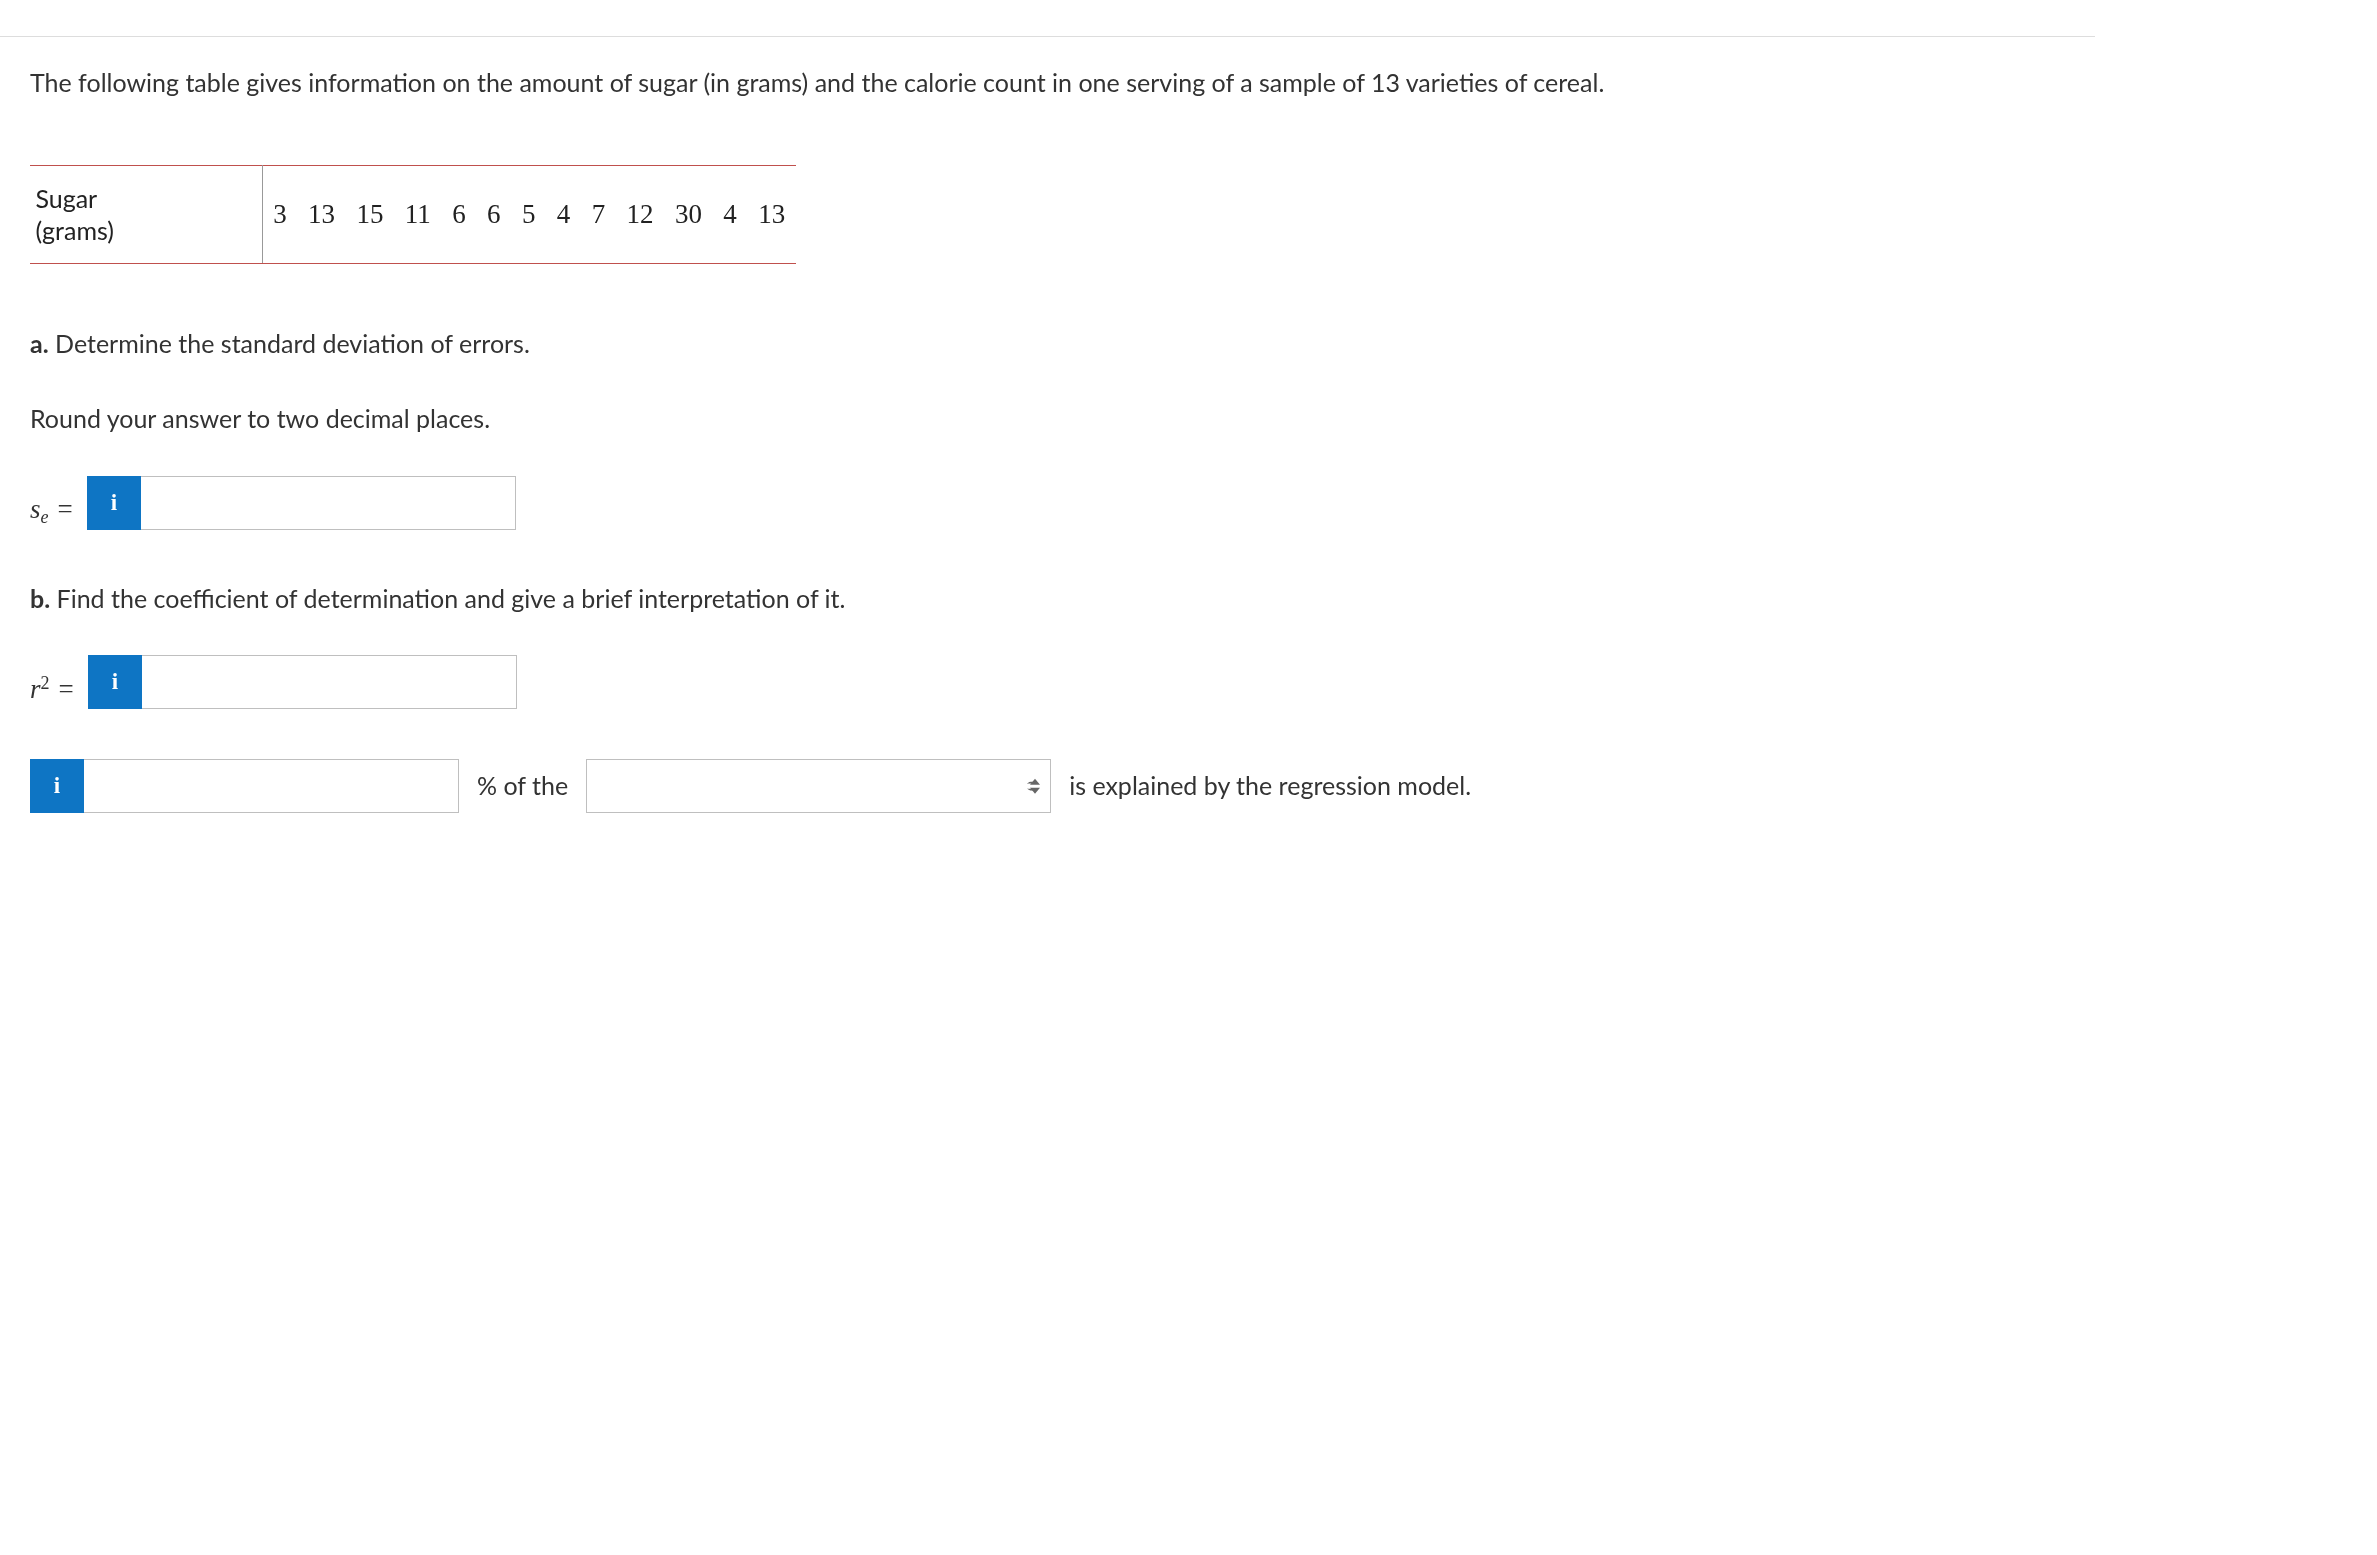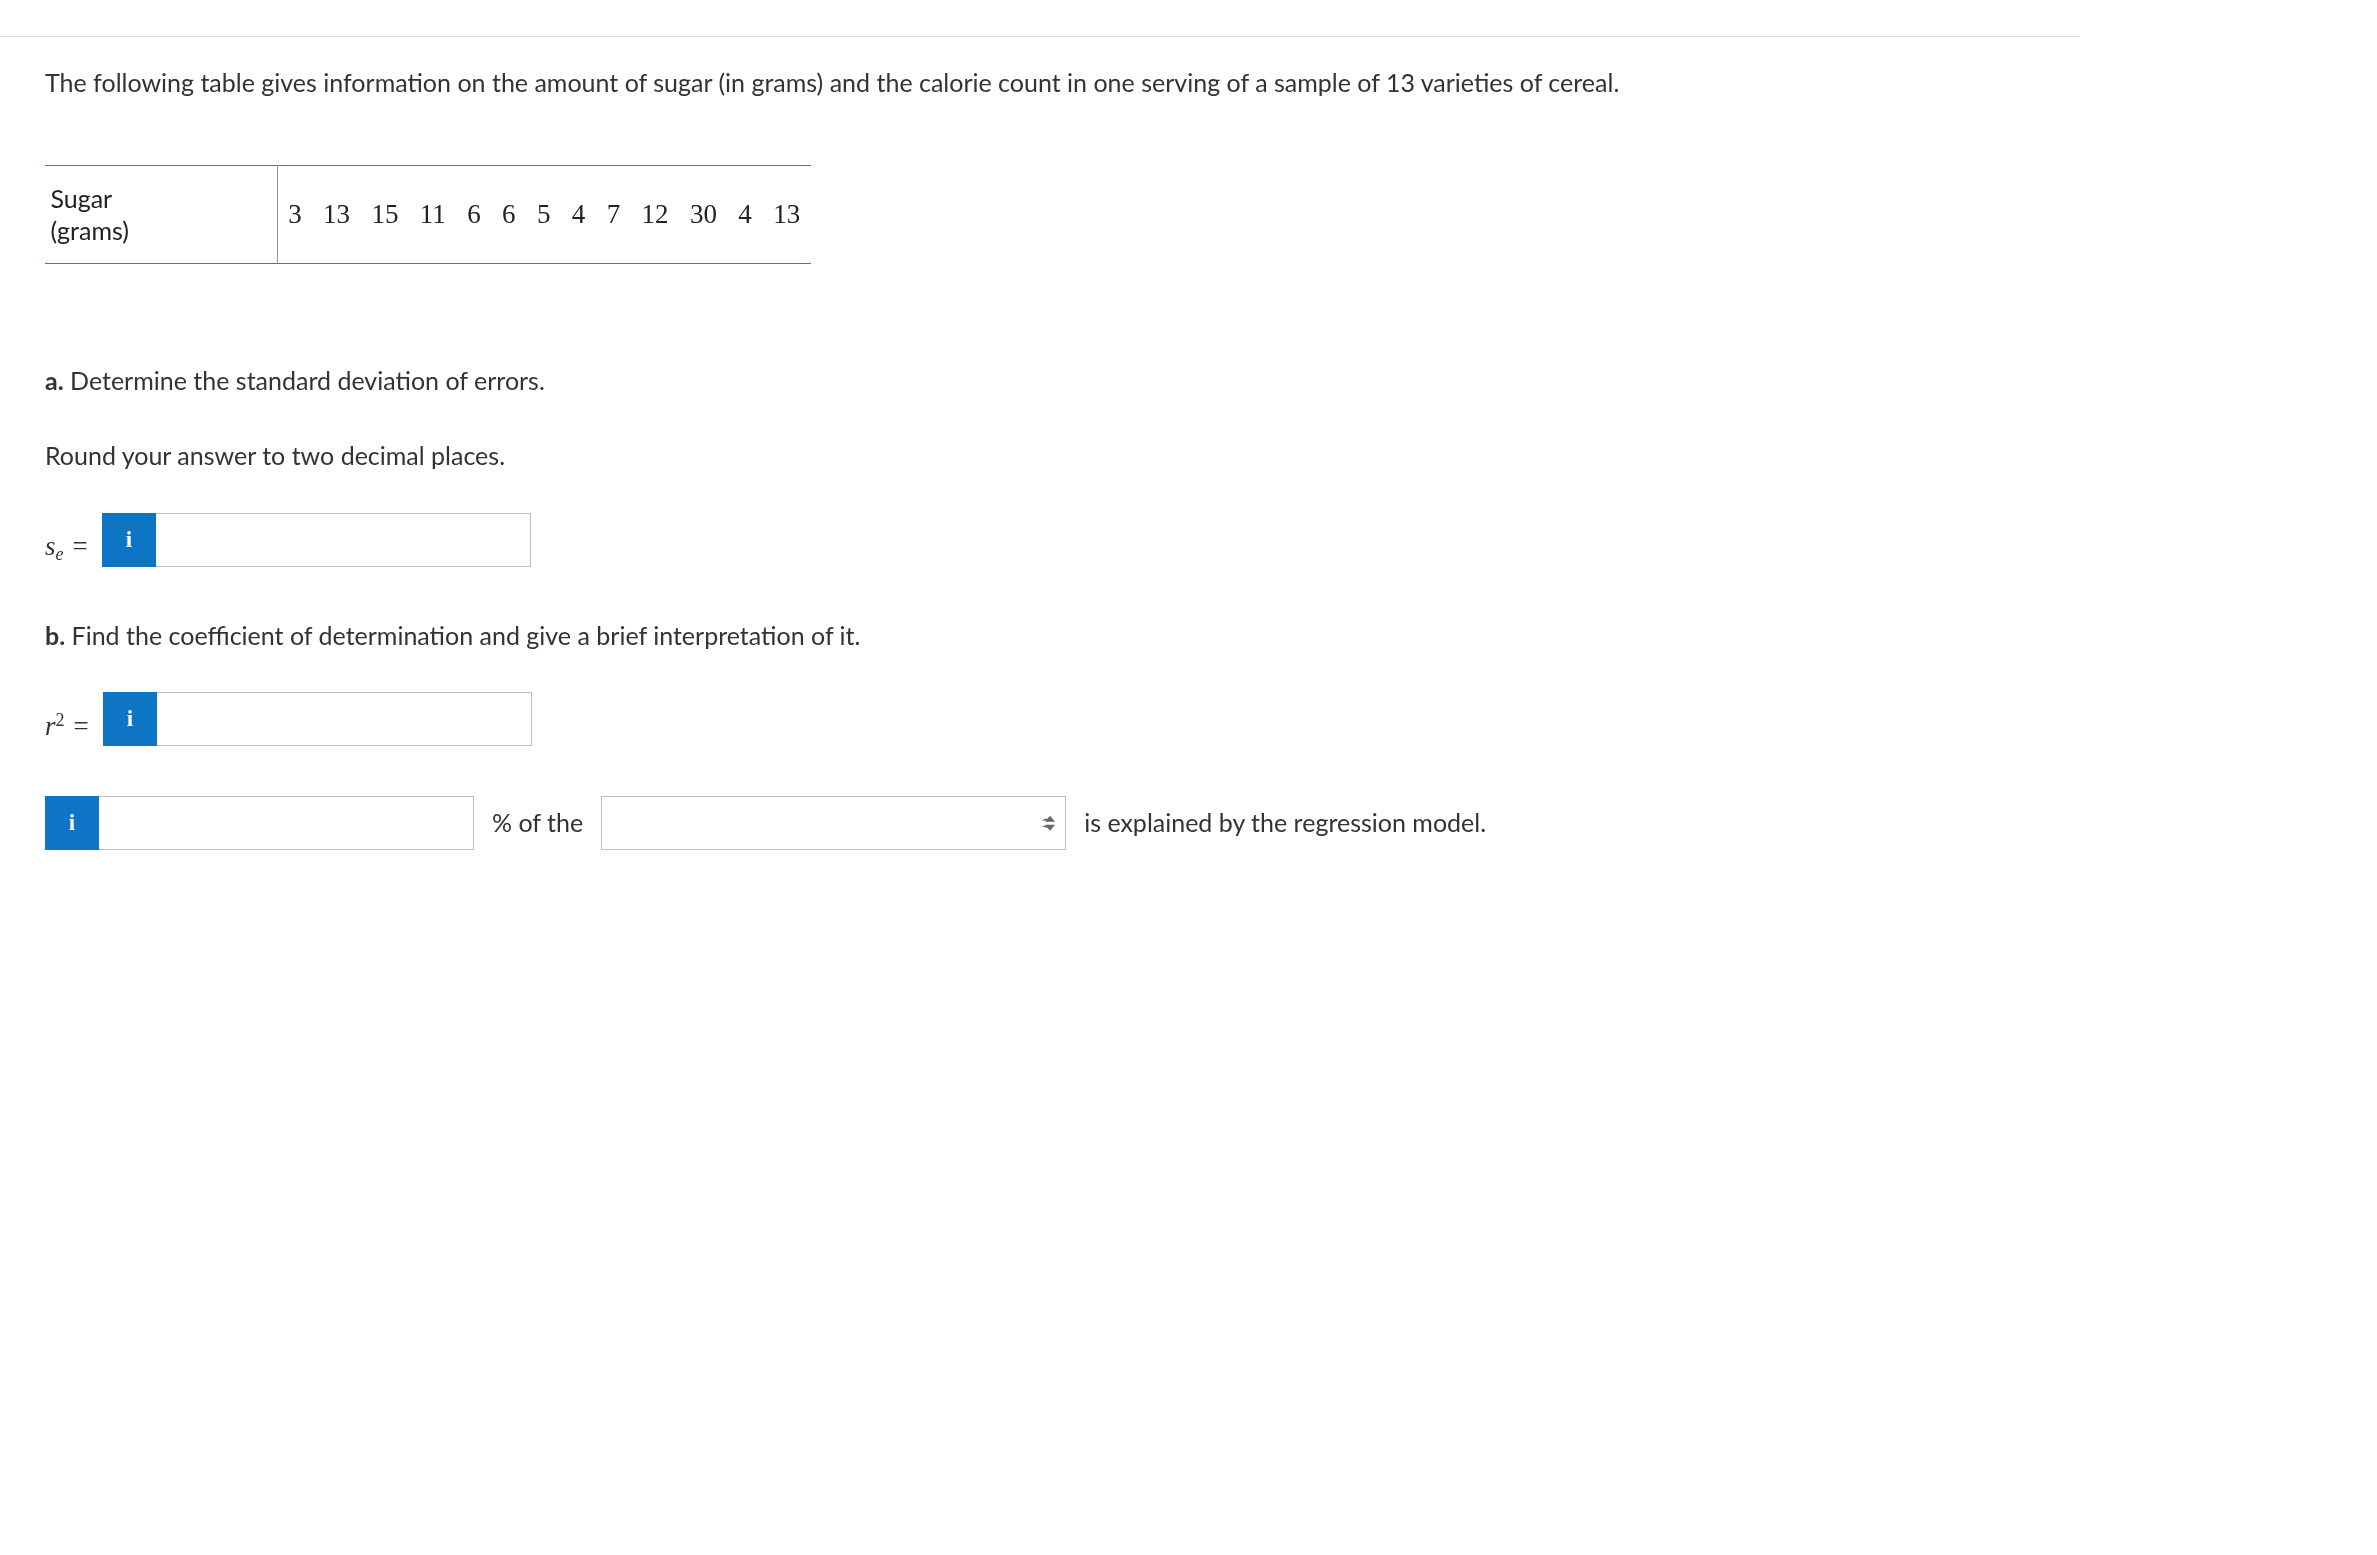--- a/index.html
+++ b/index.html
@@ -4,32 +4,32 @@
 <style>
   * { box-sizing: border-box; }
   html, body {
     margin: 0;
     padding: 0;
     font-family: -apple-system, BlinkMacSystemFont, "Segoe UI", "Lato", Helvetica, Arial, sans-serif;
     color: #333;
     background: #fff;
   }
   .page {
-    padding: 36px 45px;
+    padding: 36px 30px;
     width: 2080px;
     font-size: 25px;
     line-height: 1.5;
   }
   .intro {
     margin-bottom: 63px;
     color: #333;
   }
   .data-table {
     border-collapse: collapse;
-    margin-bottom: 98px;
+    margin-bottom: 61px;
   }
   .data-table td, .data-table th {
     padding: 16px 10.7px;
     font-weight: 400;
     text-align: center;
     font-family: "Times New Roman", Georgia, serif;
     font-size: 27px;
     color: #222;
   }
   .data-table .rowhead {

